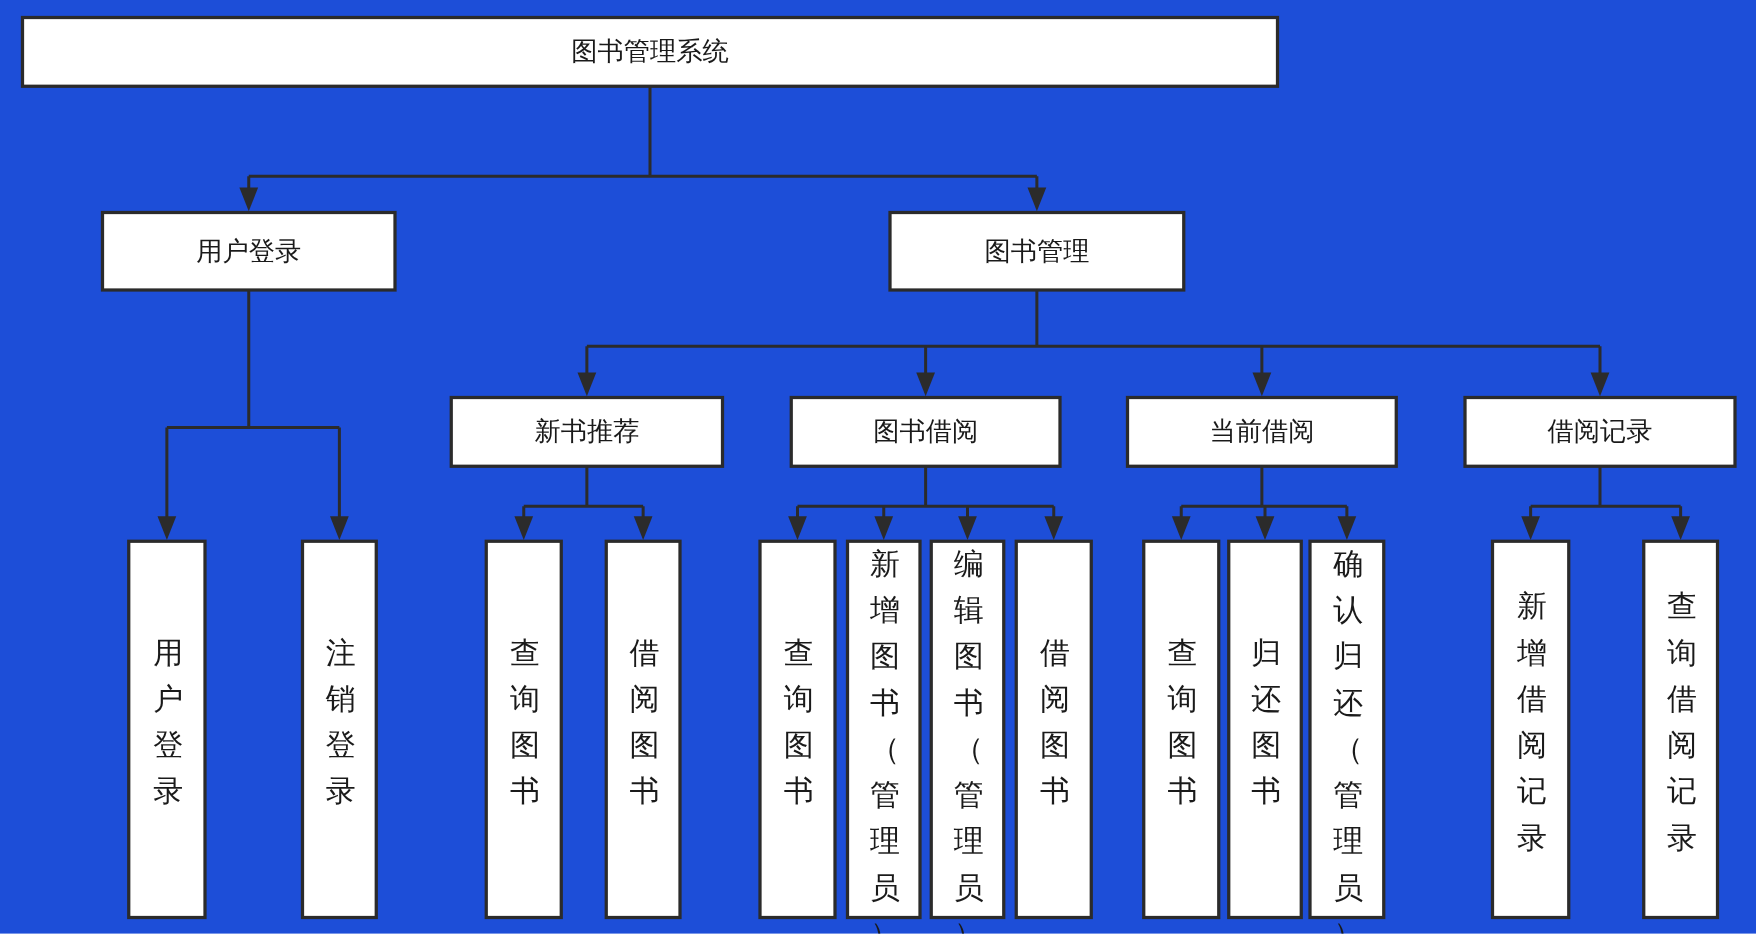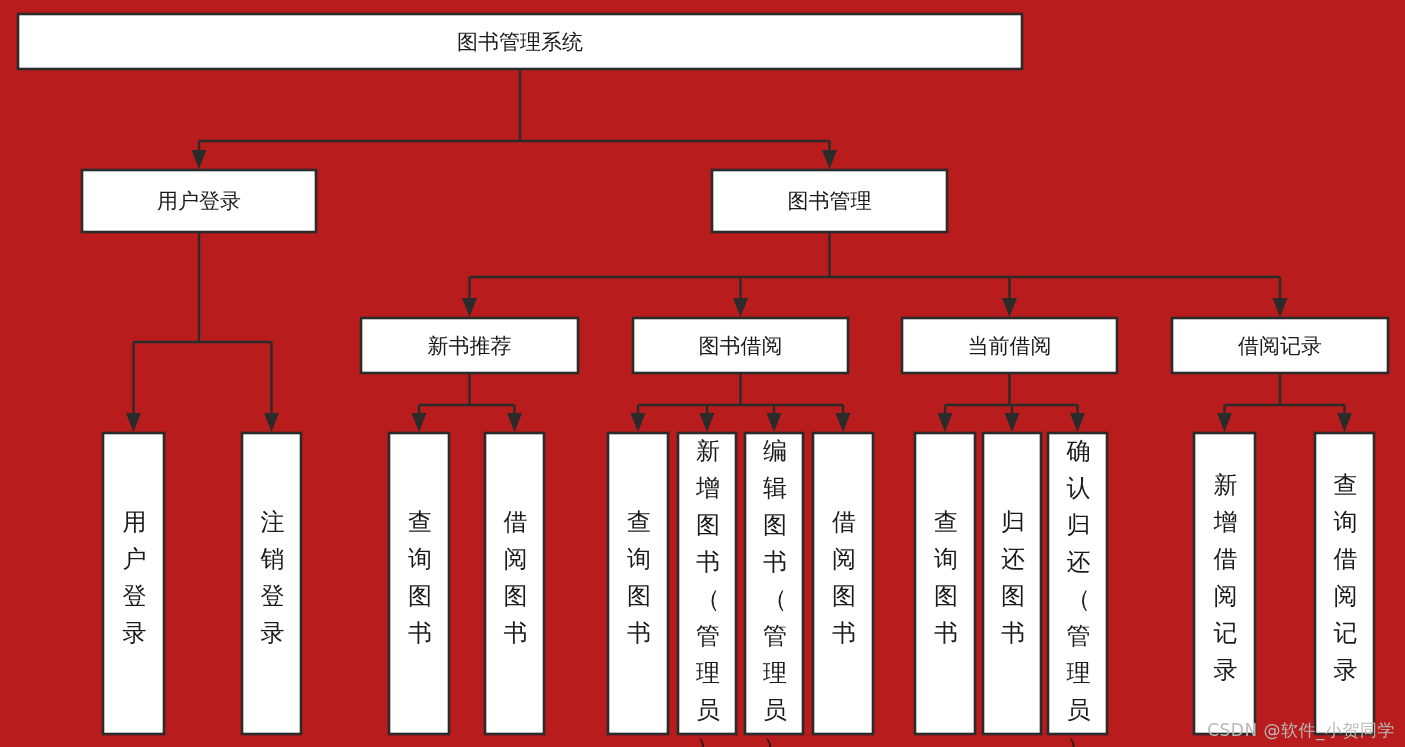--- a/index.html
+++ b/index.html
@@ -10,21 +10,21 @@
   body {
     width: 1405px;
     height: 747px;
     font-family: "DejaVu Sans", "Liberation Sans", sans-serif;
     overflow: hidden;
   }
   #diagram-root {
     position: relative;
     width: 1405px;
     height: 747px;
-    background: #b91c1c;
+    background: #1d4ed8;
   }
   svg#flow {
     position: absolute;
     top: 0;
     left: 0;
     width: 1405px;
     height: 747px;
     display: block;
   }
   .node-rect {
@@ -261,15 +261,14 @@
           <text x="1345.5" y="493" text-anchor="middle" font-size="24" fill="#1a1a1a" font-family="&quot;DejaVu Sans&quot;,&quot;Liberation Sans&quot;,sans-serif">查</text>
           <text x="1345.5" y="530" text-anchor="middle" font-size="24" fill="#1a1a1a" font-family="&quot;DejaVu Sans&quot;,&quot;Liberation Sans&quot;,sans-serif">询</text>
           <text x="1345.5" y="567" text-anchor="middle" font-size="24" fill="#1a1a1a" font-family="&quot;DejaVu Sans&quot;,&quot;Liberation Sans&quot;,sans-serif">借</text>
           <text x="1345.5" y="604" text-anchor="middle" font-size="24" fill="#1a1a1a" font-family="&quot;DejaVu Sans&quot;,&quot;Liberation Sans&quot;,sans-serif">阅</text>
           <text x="1345.5" y="641" text-anchor="middle" font-size="24" fill="#1a1a1a" font-family="&quot;DejaVu Sans&quot;,&quot;Liberation Sans&quot;,sans-serif">记</text>
           <text x="1345.5" y="678" text-anchor="middle" font-size="24" fill="#1a1a1a" font-family="&quot;DejaVu Sans&quot;,&quot;Liberation Sans&quot;,sans-serif">录</text>
         </g>
       </g>
   </svg>
 
-  <div class="watermark-text">CSDN @软件_小贺同学</div>
 
 </div>
 
 </body></html>

